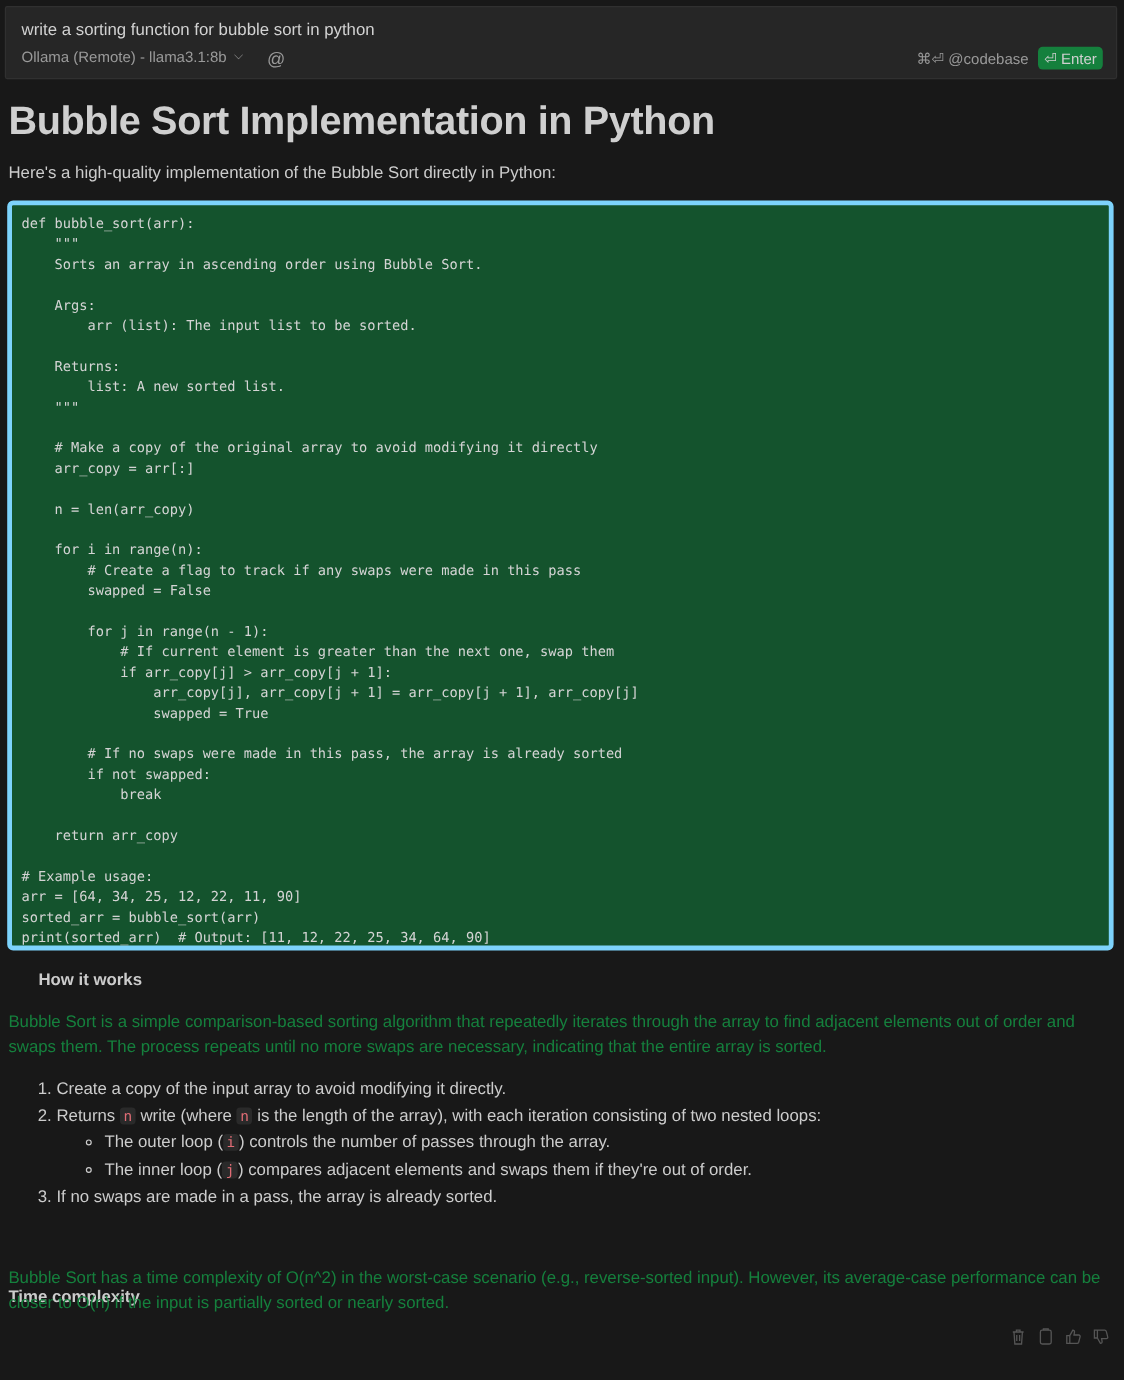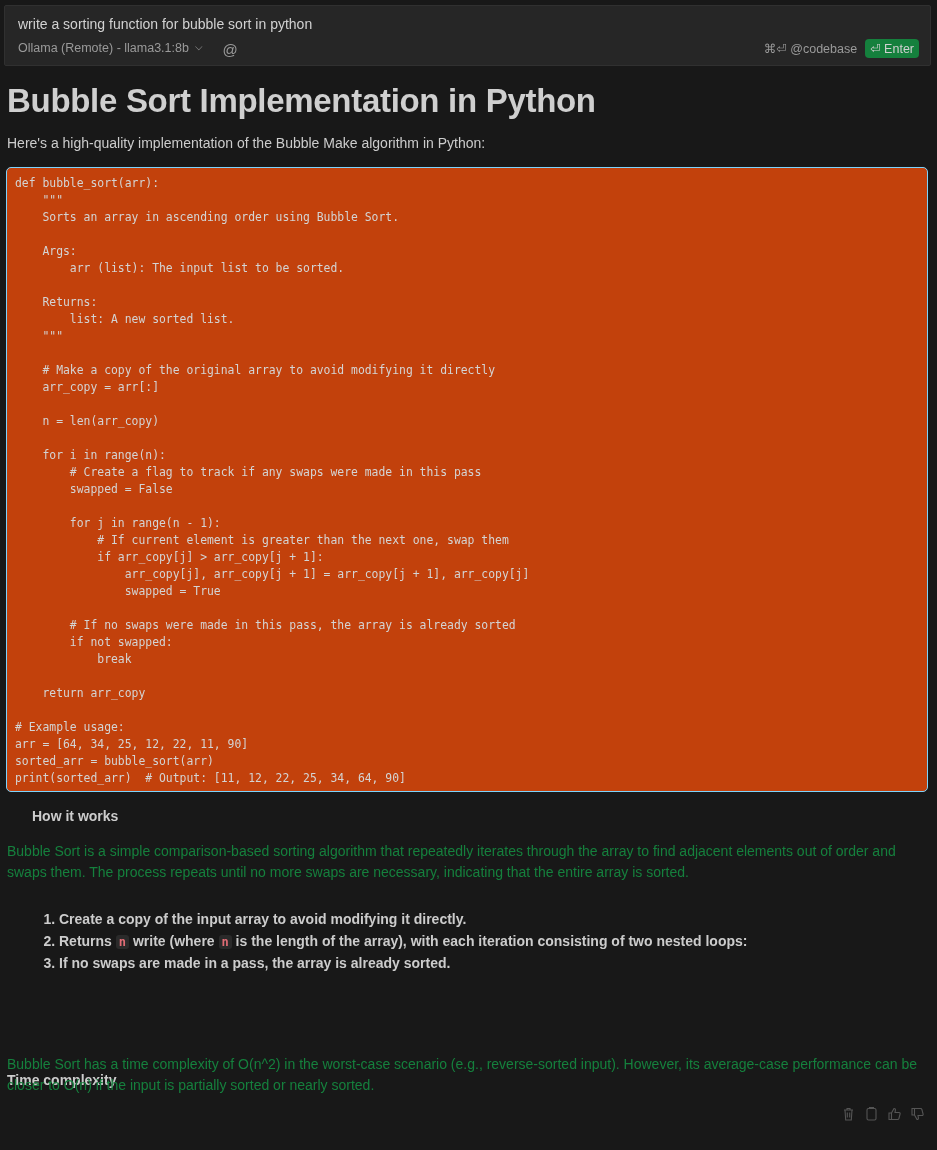--- a/index.html
+++ b/index.html
@@ -32,36 +32,36 @@
   }
   h1 {
     position:absolute; left:7px; top:82px; margin:0;
     font-size:33px; font-weight:bold; color:#cfcfcf; letter-spacing:-0.3px;
   }
   .intro {
     position:absolute; left:7px; top:135px; font-size:14px; color:#cccccc; margin:0;
   }
   .code-block {
     position:absolute; left:6px; top:167px; width:922px; height:625px;
-    background:#c2410c; border:1px solid #7dd3fc; border-radius:5px;
+    background:#14532d; border:4px solid #7dd3fc; border-radius:5px;
     box-sizing:border-box; padding:7px 8px;
   }
   .code-block pre {
     margin:0; font-family:"DejaVu Sans Mono", monospace; font-size:11.4px;
     line-height:17px; color:#d4d4d4; white-space:pre;
   }
   .h3 {
     position:absolute; left:7px; margin:0; font-size:14px; font-weight:bold; color:#cccccc;
   }
   .para {
     position:absolute; left:7px; width:925px; margin:0; font-size:14px; line-height:21px; color:#15803d;
   }
   ol.steps {
-    position:absolute; left:7px; top:897px; margin:12px; padding-left:40px;
-    font-size:14px; line-height:21.7px; color:#cccccc;font-weight:bold;
+    position:absolute; left:7px; top:897px; margin:0; padding-left:40px;
+    font-size:14px; line-height:21.7px; color:#cccccc;
   }
   ol.steps ul { margin:0; padding-left:40px; list-style:circle; }
   code.inline {
     font-family:"DejaVu Sans Mono", monospace; font-size:12px; color:#e06c75;
     background:#2a2a2a; border-radius:3px; padding:0 3px;
   }
   .actions {
     position:absolute; right:12px; top:1106px; display:flex; gap:8px;
   }
   .actions span { width:15px; height:16px; display:inline-block; }
@@ -76,21 +76,21 @@
     <span class="chev">⌵</span>
     <span class="at">@</span>
   </div>
   <div class="input-right">
     <span>⌘⏎ @codebase</span>
     <span class="enter-btn">⏎ Enter</span>
   </div>
 </div>
 
 <h1>Bubble Sort Implementation in Python</h1>
-<p class="intro">Here's a high-quality implementation of the Bubble Make algorithm in Python:</p>
+<p class="intro">Here's a high-quality implementation of the Bubble Sort directly in Python:</p>
 
 <div class="code-block">
   <pre>def bubble_sort(arr):
     """
     Sorts an array in ascending order using Bubble Sort.
 
     Args:
         arr (list): The input list to be sorted.
 
     Returns:
@@ -124,20 +124,24 @@
 print(sorted_arr)  # Output: [11, 12, 22, 25, 34, 64, 90]</pre>
 </div>
 
 <p class="h3" style="top:808px;padding-left:25px;">How it works</p>
 <p class="para" style="top:841px;">Bubble Sort is a simple comparison-based sorting algorithm that repeatedly iterates through the array to find adjacent elements out of order and swaps them. The process repeats until no more swaps are necessary, indicating that the entire array is sorted.</p>
 
 <ol class="steps">
   <li>Create a copy of the input array to avoid modifying it directly.</li>
   <li>
     <span>Returns </span><code class="inline">n</code><span> write (where </span><code class="inline">n</code><span> is the length of the array), with each iteration consisting of two nested loops:</span>
+    <ul>
+      <li><span>The outer loop (</span><code class="inline">i</code><span>) controls the number of passes through the array.</span></li>
+      <li><span>The inner loop (</span><code class="inline">j</code><span>) compares adjacent elements and swaps them if they're out of order.</span></li>
+    </ul>
   </li>
   <li>If no swaps are made in a pass, the array is already sorted.</li>
 </ol>
 
 <p class="h3" style="top:1072px;text-align:right;">Time complexity</p>
 <p class="para" style="top:1054px;">Bubble Sort has a time complexity of O(n^2) in the worst-case scenario (e.g., reverse-sorted input). However, its average-case performance can be closer to O(n) if the input is partially sorted or nearly sorted.</p>
 
 <div class="actions">
   <span>
     <svg width="15" height="16" viewBox="0 0 15 16">

